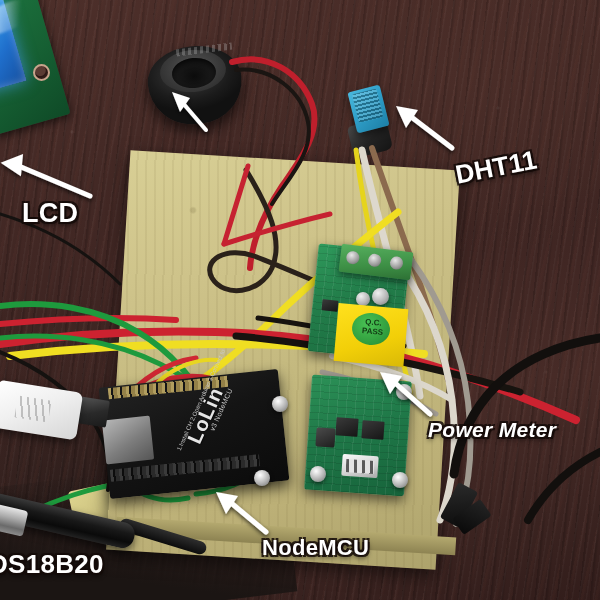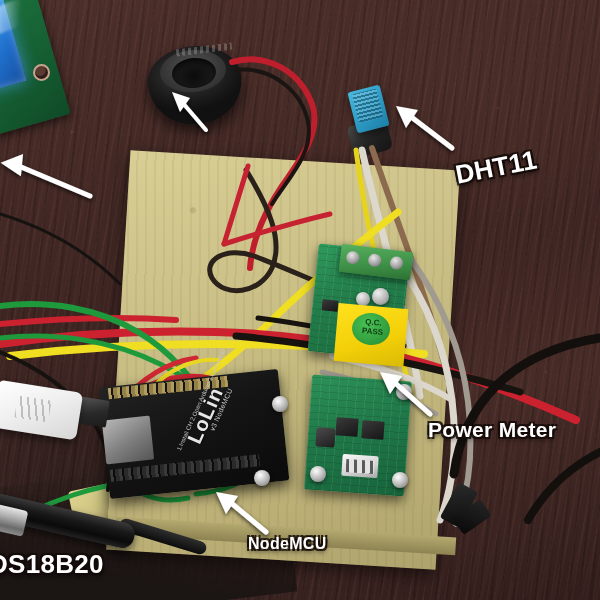--- a/index.html
+++ b/index.html
@@ -333,22 +333,22 @@
     white-space:nowrap;
     text-shadow:
       -2px -2px 0 rgba(20,10,8,.85), 2px -2px 0 rgba(20,10,8,.85),
       -2px  2px 0 rgba(20,10,8,.85), 2px  2px 0 rgba(20,10,8,.85),
        0   3px 5px rgba(0,0,0,.75);
     letter-spacing:.3px;
   }
   .anno-lcd       { left:22px;  top:198px; font-size:27px; }
   .anno-current   { left:205px; top:133px; font-size:17px; }
   .anno-dht11     { left:455px; top:152px; font-size:26px; transform:rotate(-11deg); }
-  .anno-power     { left:428px; top:418px; font-size:21px; }
-  .anno-nodemcu   { left:248px; top:535px; font-size:16px; }
+  .anno-power     { left:428px; top:418px; font-size:21px;font-style:italic; }
+  .anno-nodemcu   { left:262px; top:535px; font-size:22px; }
   .anno-ds18b20   { left:-11px; top:549px; font-size:26px; }
 
   .arrow-layer{ position:absolute; inset:0; pointer-events:none; }
 </style>
 </head>
 <body>
 
 <div class="stage">
 
   <div class="table-surface"></div>
@@ -504,18 +504,19 @@
       <line x1="430" y1="414" x2="394" y2="382" stroke="#ffffff" stroke-width="5" stroke-linecap="round"></line>
       <polygon points="380,372 402,376 390,394" fill="#ffffff"></polygon>
     </g>
 
     <g filter="url(#arrowShadow)">
       <line x1="266" y1="532" x2="230" y2="502" stroke="#ffffff" stroke-width="5" stroke-linecap="round"></line>
       <polygon points="216,492 238,496 226,514" fill="#ffffff"></polygon>
     </g>
   </svg>
 
+  <div class="anno anno-lcd">LCD</div>
   <div class="anno anno-dht11">DHT11</div>
   <div class="anno anno-power">Power Meter</div>
   <div class="anno anno-nodemcu">NodeMCU</div>
   <div class="anno anno-ds18b20">DS18B20</div>
 
 </div>
 
 </body></html>

